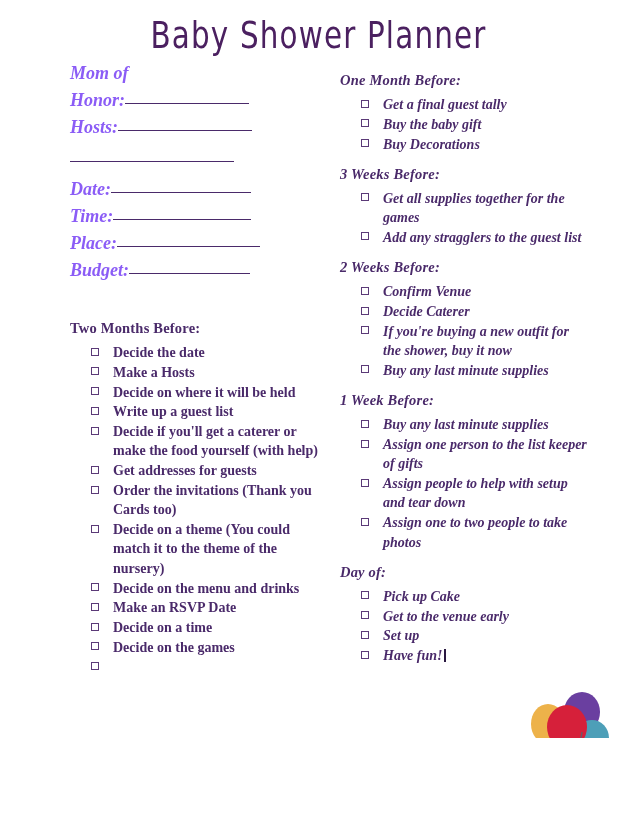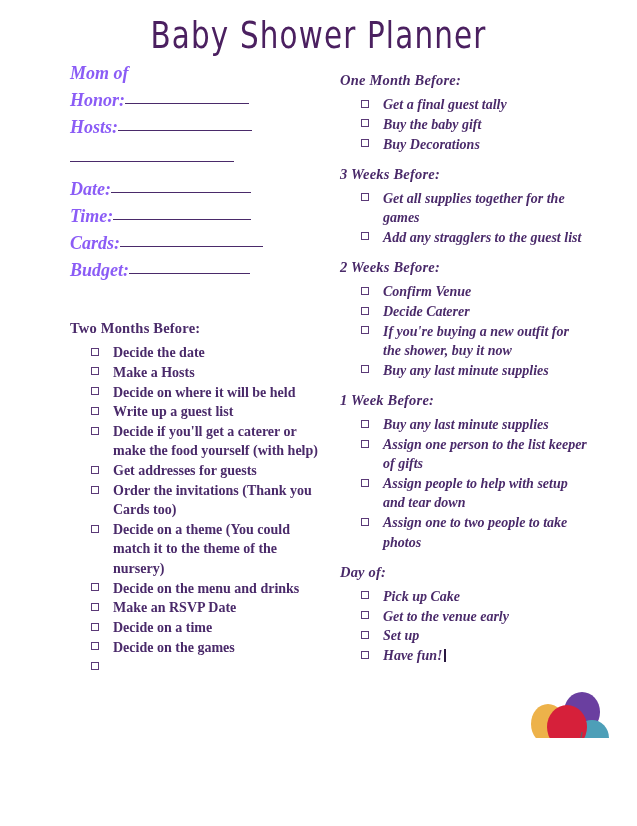--- a/index.html
+++ b/index.html
@@ -161,21 +161,21 @@
 
       <div class="field">
         <span class="lbl">Date:</span><span class="rule" style="width:140px"></span>
       </div>
 
       <div class="field">
         <span class="lbl">Time:</span><span class="rule" style="width:138px"></span>
       </div>
 
       <div class="field">
-        <span class="lbl">Cards:</span><span class="rule" style="width:143px"></span>
+        <span class="lbl">Place:</span><span class="rule" style="width:143px"></span>
       </div>
 
       <div class="field">
         <span class="lbl">Budget:</span><span class="rule" style="width:121px"></span>
       </div>
 
     </div>
 
     <div class="section-head first">Two Months Before:</div>
     <ul class="checklist" id="list-left-0">

